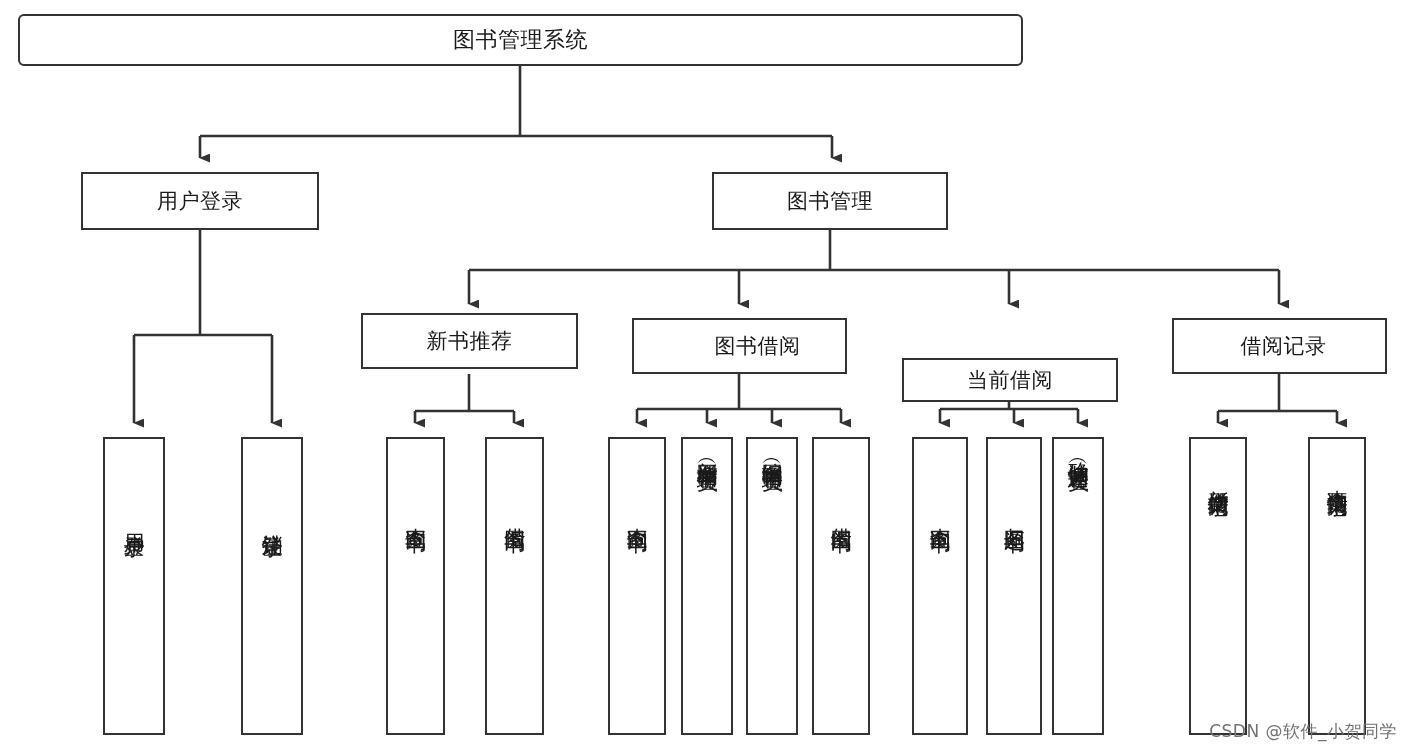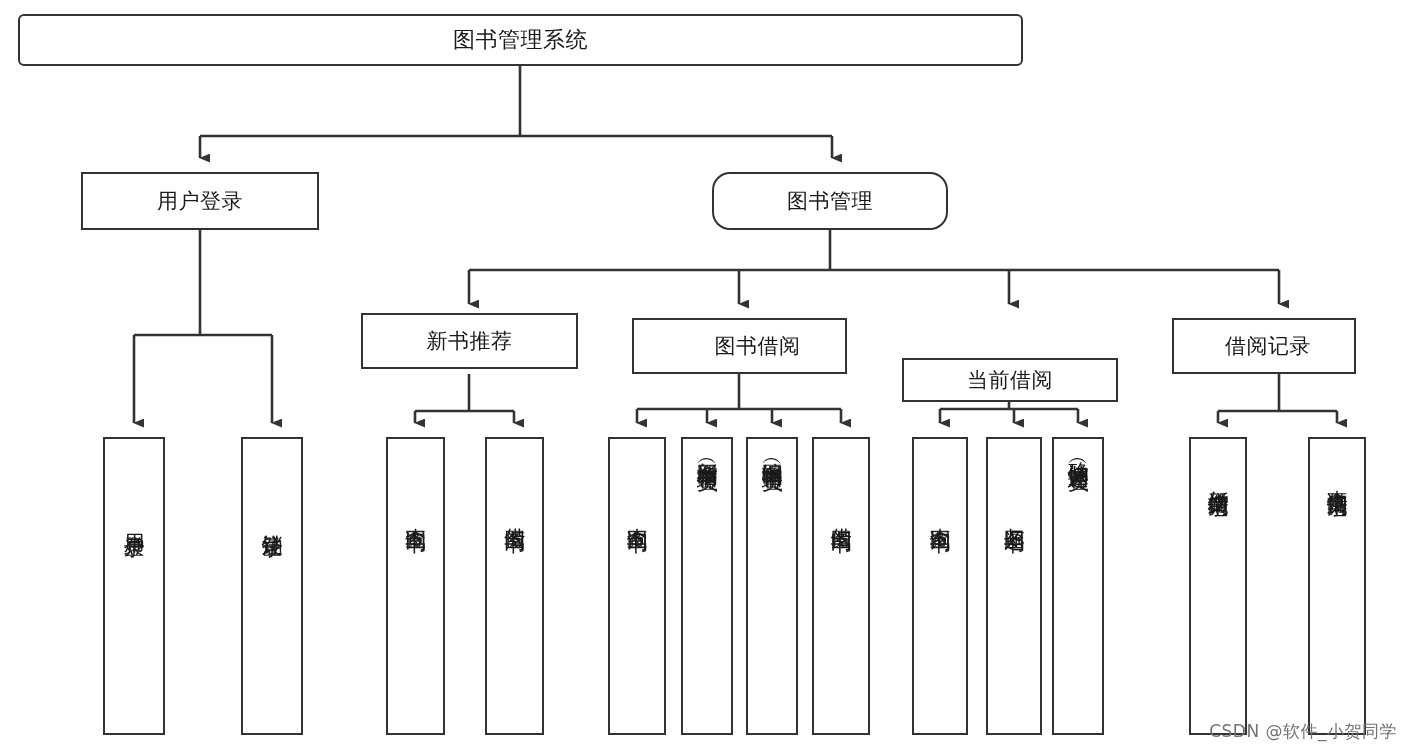--- a/index.html
+++ b/index.html
@@ -133,34 +133,34 @@
     </g>
   </svg>
 
   <div class="node horiz root" style="left:18px; top:14px; width:1005px; height:52px;border-radius:6px;">
     <span class="lbl">图书管理系统</span>
   </div>
 
   <div class="node horiz" style="left:81px; top:172px; width:238px; height:58px;">
     <span class="lbl">用户登录</span>
   </div>
-  <div class="node horiz" style="left:712px; top:172px; width:236px; height:58px;border-radius:18px;">
+  <div class="node horiz" style="left:712px; top:172px; width:236px; height:58px;">
     <span class="lbl">图书管理</span>
   </div>
 
   <div class="node horiz" style="left:361px; top:304px; width:217px; height:56px;margin-top:9px;">
     <span class="lbl">新书推荐</span>
   </div>
   <div class="node horiz" style="left:632px; top:318px; width:215px; height:56px;padding-left:36px;">
     <span class="lbl">图书借阅</span>
   </div>
   <div class="node horiz" style="left:902px; top:318px; width:216px; height:44px;margin-top:40px;">
     <span class="lbl">当前借阅</span>
   </div>
-  <div class="node horiz" style="left:1172px; top:318px; width:184px; height:56px;padding-left:8px;">
+  <div class="node horiz" style="left:1172px; top:318px; width:215px; height:56px;padding-left:8px;">
     <span class="lbl">借阅记录</span>
   </div>
 
   <div class="node vert" style="left:103px; top:437px; width:62px; height:298px; padding-top:78px;">
     <span class="lbl">用户登录</span>
   </div>
   <div class="node vert" style="left:241px; top:437px; width:62px; height:298px; padding-top:78px;">
     <span class="lbl">注销登录</span>
   </div>
 

